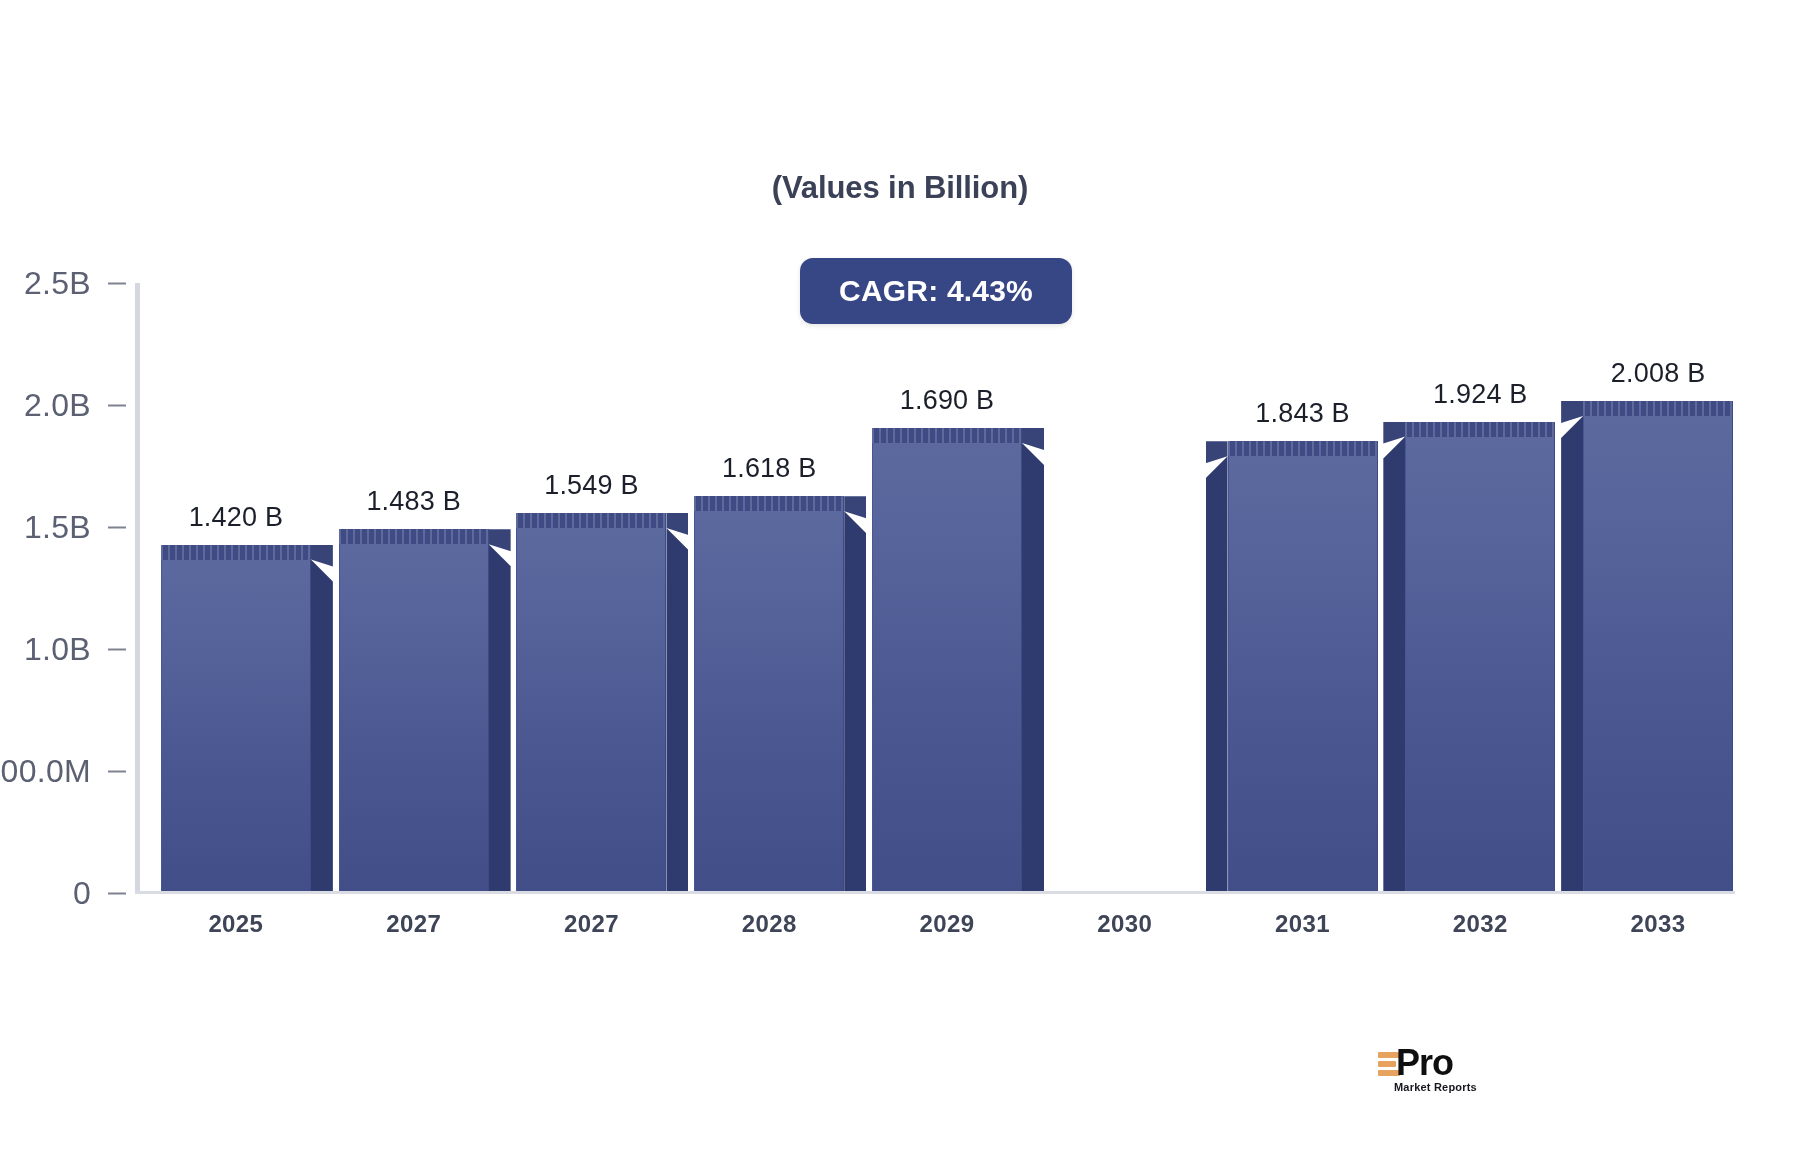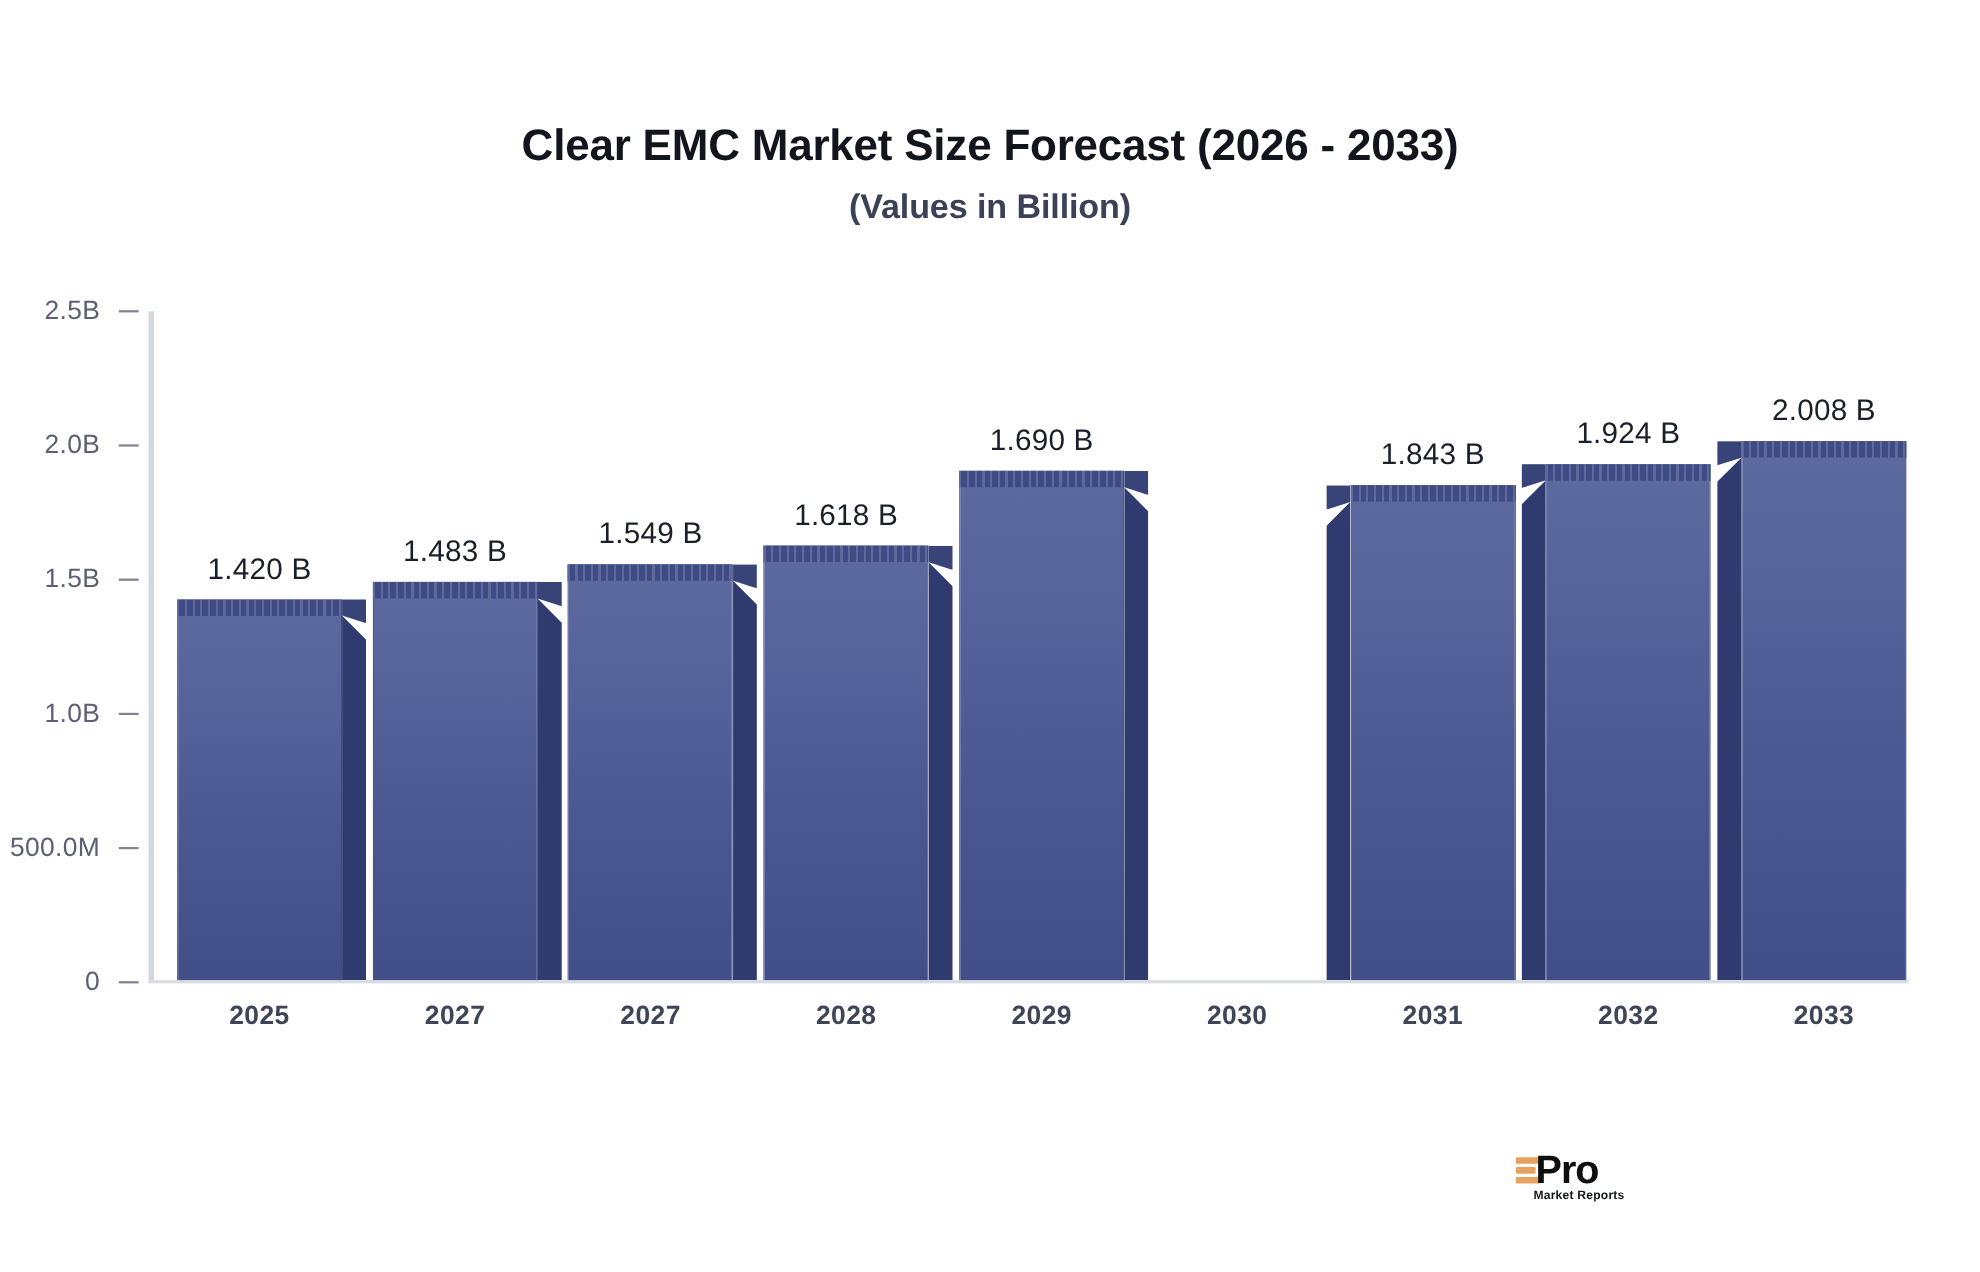--- a/index.html
+++ b/index.html
@@ -100,21 +100,21 @@
     right: 100%;
     transform: translateY(-50%);
     white-space: nowrap;
     display: flex;
     align-items: center;
     justify-content: flex-end;
     gap: 17px;
     padding-right: 9px;
   }
   .ytick .ylabel {
-    font-size: 24px;
+    font-size: 32px;
     color: #5b6173;
     letter-spacing: 0.3px;
   }
   .ytick .ydash {
     display: inline-block;
     width: 18px;
     height: 2px;
     background: #7d8392;
   }
 
@@ -276,23 +276,25 @@
     letter-spacing: 0.2px;
     margin-top: 2px;
     margin-left: 16px;
   }
 </style>
 </head>
 <body>
 
 <div id="stage">
 
-  <div id="title">Clear EMC Market Size Forecast (2026 - 2033)</div>
   <div id="subtitle">(Values in Billion)</div>
 
+  <div id="cagr-badge">
+    <span>CAGR: 4.43%</span>
+  </div>
 
   <div id="plot">
     <div id="y-axis-line"></div>
     <div id="x-axis-line"></div>
     <div id="yticks">
         <div class="ytick" style="top: 610px;">
           <span class="ylabel">0</span>
           <span class="ydash"></span>
         </div>
         <div class="ytick" style="top: 488px;">

